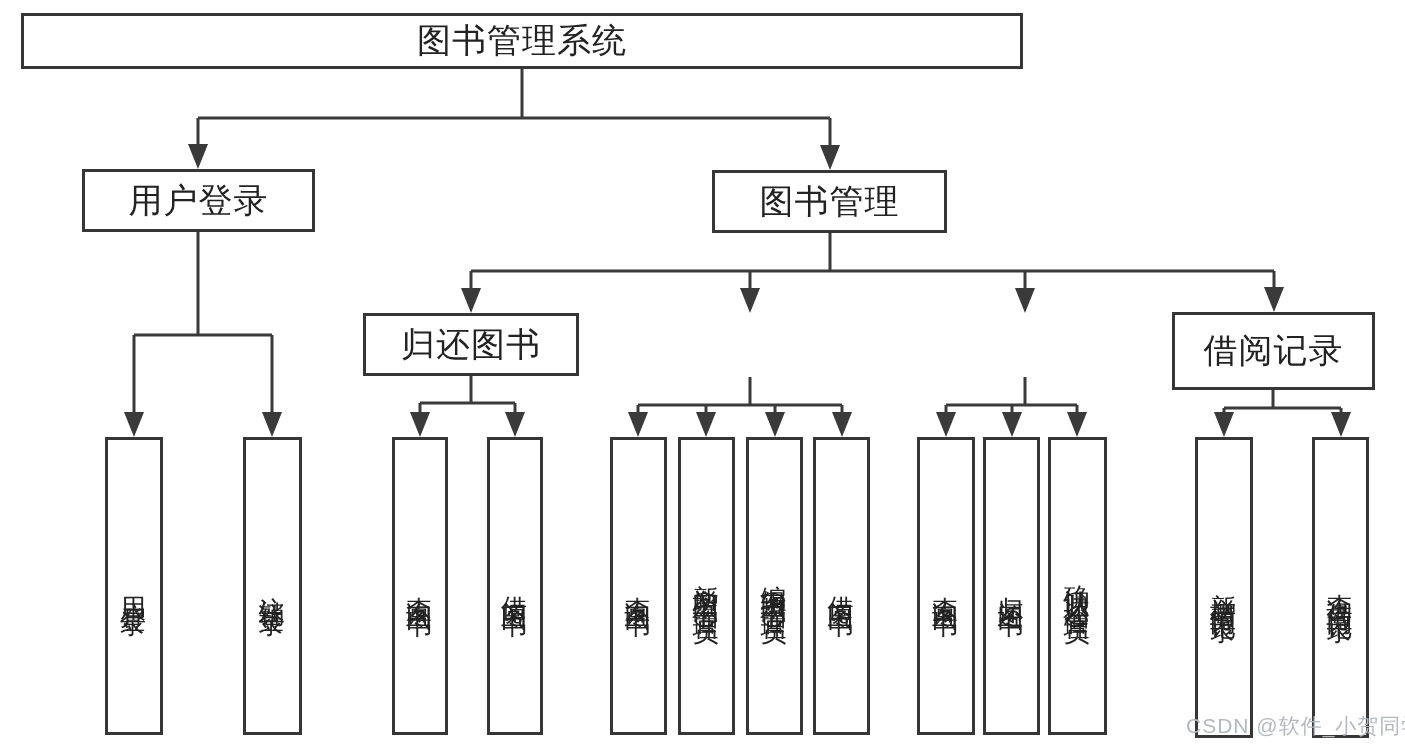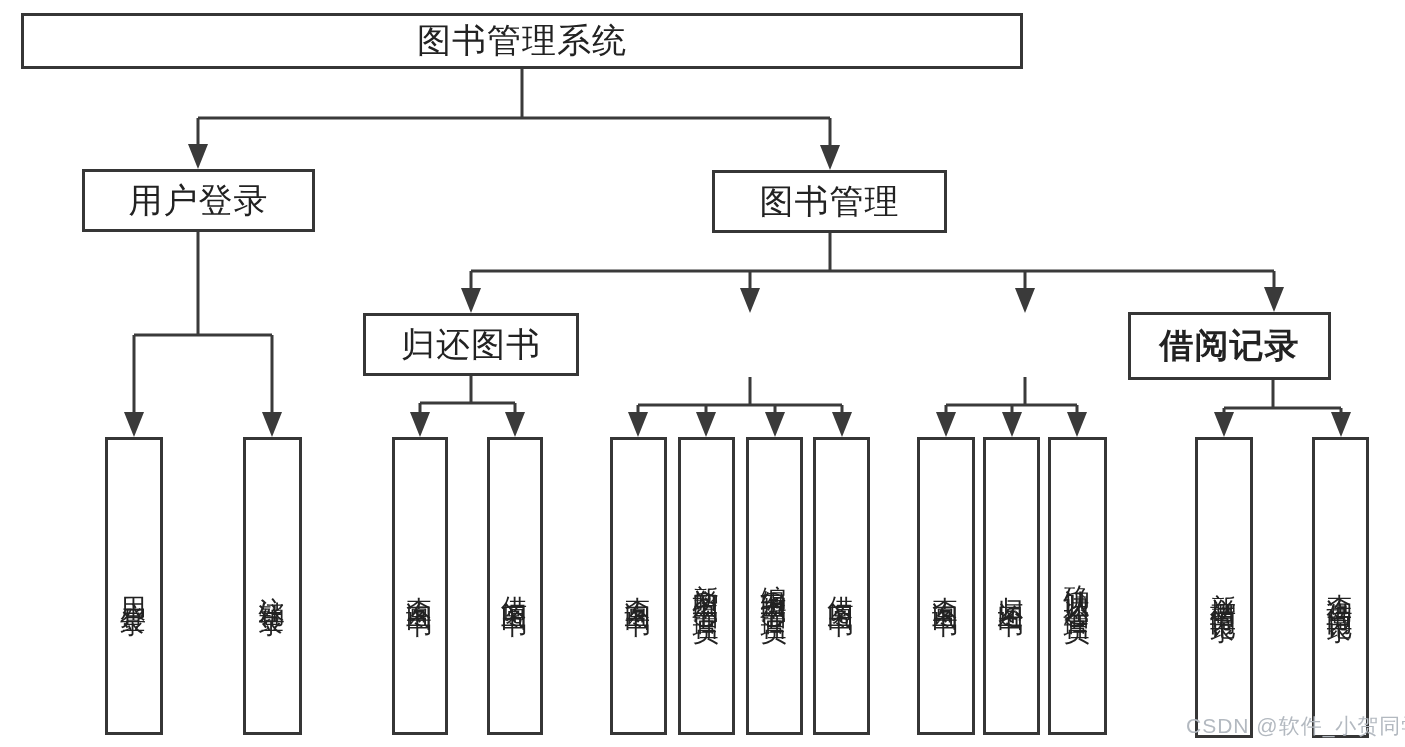--- a/index.html
+++ b/index.html
@@ -102,21 +102,21 @@
   <div class="hbox" style="left:82px;top:169px;width:233px;height:63px;">
     <span>用户登录</span>
   </div>
   <div class="hbox" style="left:712px;top:170px;width:235px;height:63px;font-family:Liberation Mono, monospace;">
     <span>图书管理</span>
   </div>
 
   <div class="hbox" style="left:363px;top:313px;width:216px;height:63px;">
     <span>归还图书</span>
   </div>
-  <div class="hbox" style="left:1128px;top:312px;width:203px;height:68px;font-weight:bold;">
+  <div class="hbox" style="left:1172px;top:312px;width:203px;height:78px;">
     <span>借阅记录</span>
   </div>
 
   <div class="vbox" style="left:105px;top:437px;width:58px;height:298px;">
     <span>用户登录</span>
   </div>
   <div class="vbox" style="left:243px;top:437px;width:59px;height:298px;">
     <span>注销登录</span>
   </div>
 

